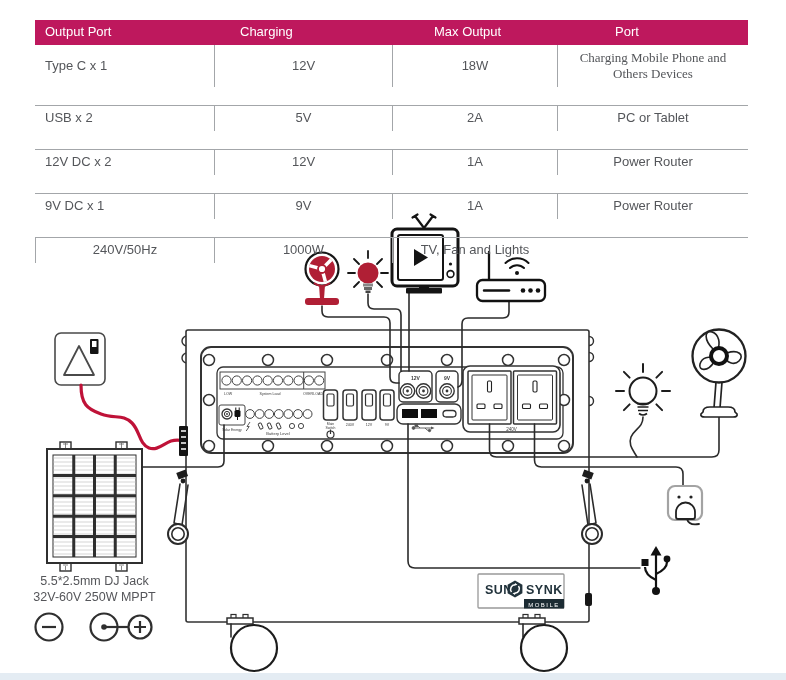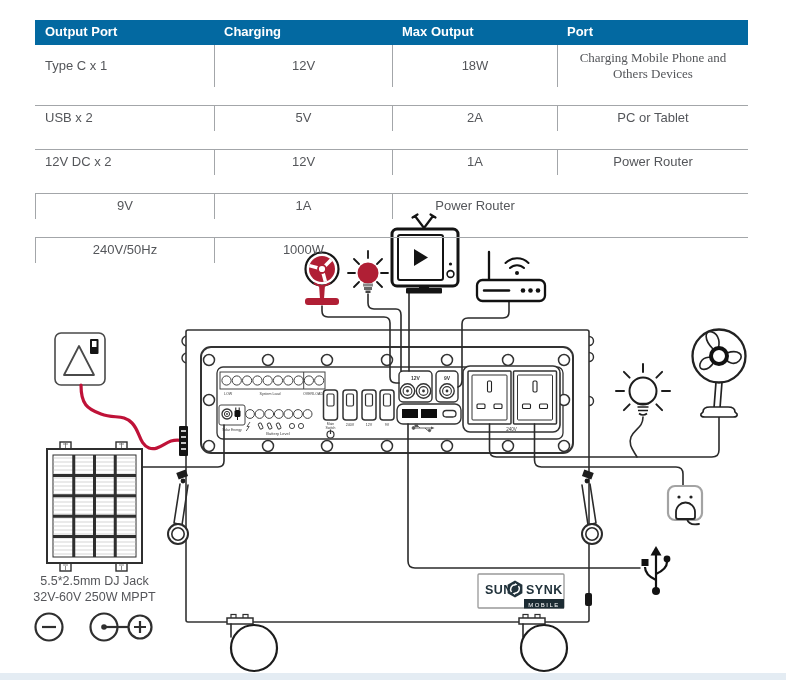--- a/index.html
+++ b/index.html
@@ -1,21 +1,21 @@
 <!DOCTYPE html>
 <html><head>
 <meta charset="utf-8">
 <style>
   html,body{margin:0;padding:0;background:#fff;}
   .stage{position:relative;width:786px;height:680px;background:#fff;overflow:hidden;
          font-family:"Liberation Sans",sans-serif;}
   .diagram{position:absolute;left:0;top:0;width:786px;height:680px;}
   .spec-table{position:absolute;left:35px;top:20px;width:713px;font-size:13px;color:#54565a;}
   .trow{display:grid;grid-template-columns:179px 178px 165px 191px;}
-  .thead{background:#0369a1;color:#fff;font-weight:bold;}
+  .thead{background:#be185d;color:#fff;font-weight:normal;gap:16px;}
   .thead .cell{min-height:25px;border-left:none;justify-content:flex-start;text-align:left;padding-left:10px;}
   .cell{display:flex;align-items:center;justify-content:center;text-align:center;
         min-height:25px;padding:2px 4px;border-left:1px solid #a3a6a9;box-sizing:border-box;line-height:1.25;}
   .cell.first{border-left:none;justify-content:flex-start;text-align:center;padding-left:10px;}
   .tbody-row + .tbody-row{border-top:1.5px solid #a3a6a9;margin-top:18px;}
   .row-tall .cell{min-height:42px;}
   .usage-wrap{display:inline-block;max-width:162px;font-family:Liberation Serif, serif;}
   
   .ln{stroke:#2b2b2b;stroke-width:1.6;fill:none;stroke-linecap:round;}
   .ol{stroke:#2f2f2f;fill:#fff;}
@@ -375,23 +375,25 @@
     <div class="cell">2A</div>
     <div class="cell">PC or Tablet</div>
   </div>
   <div class="trow tbody-row">
     <div class="cell first">12V DC x 2</div>
     <div class="cell">12V</div>
     <div class="cell">1A</div>
     <div class="cell">Power Router</div>
   </div>
   <div class="trow tbody-row">
+    <div class="cell first">9V DC x 1</div>
     <div class="cell">9V</div>
     <div class="cell">1A</div>
     <div class="cell">Power Router</div>
   </div>
   <div class="trow tbody-row">
     <div class="cell">240V/50Hz</div>
     <div class="cell">1000W</div>
+    <div class="cell">TV, Fan and Lights</div>
   </div>
 </div>
 
 </div>
 
 </body></html>

